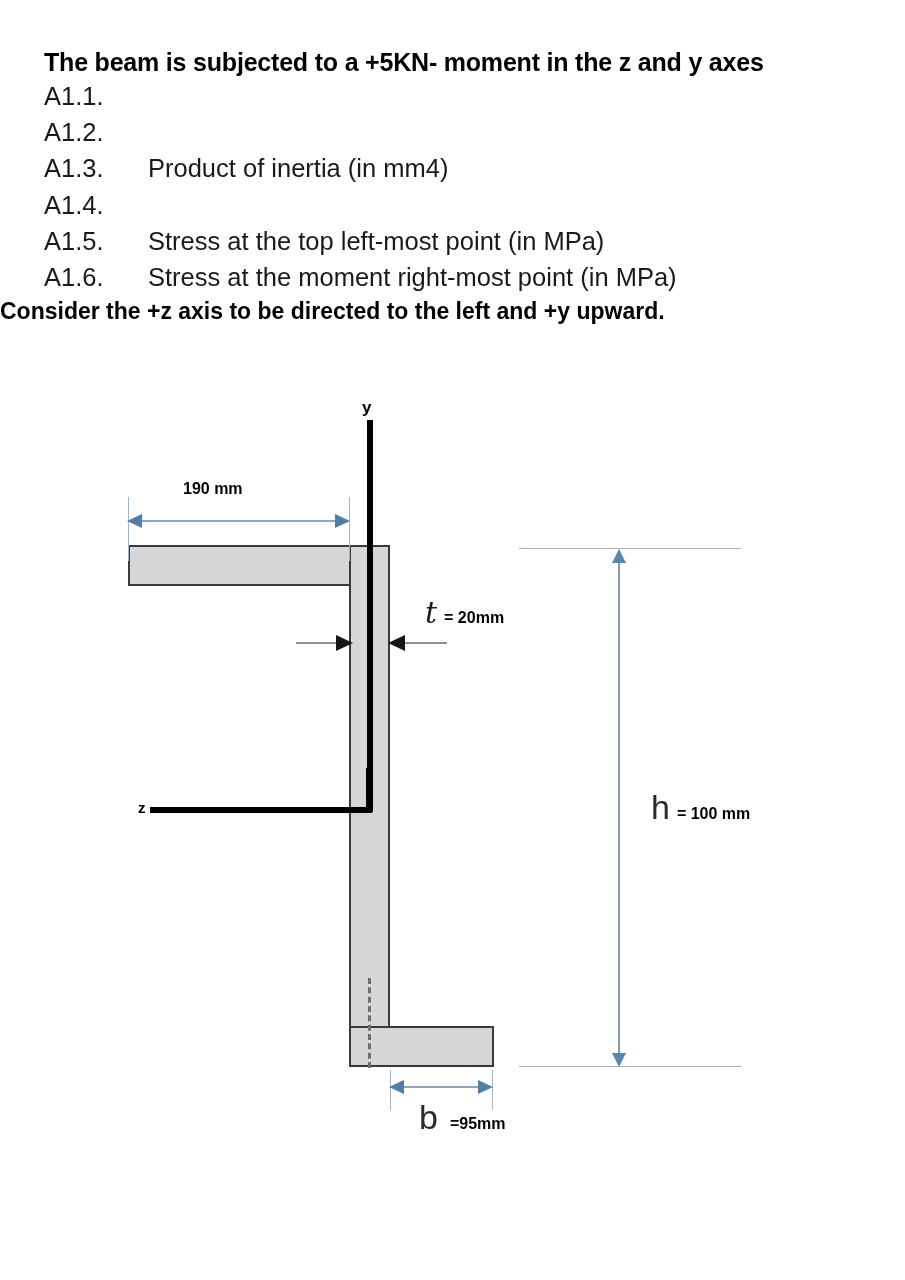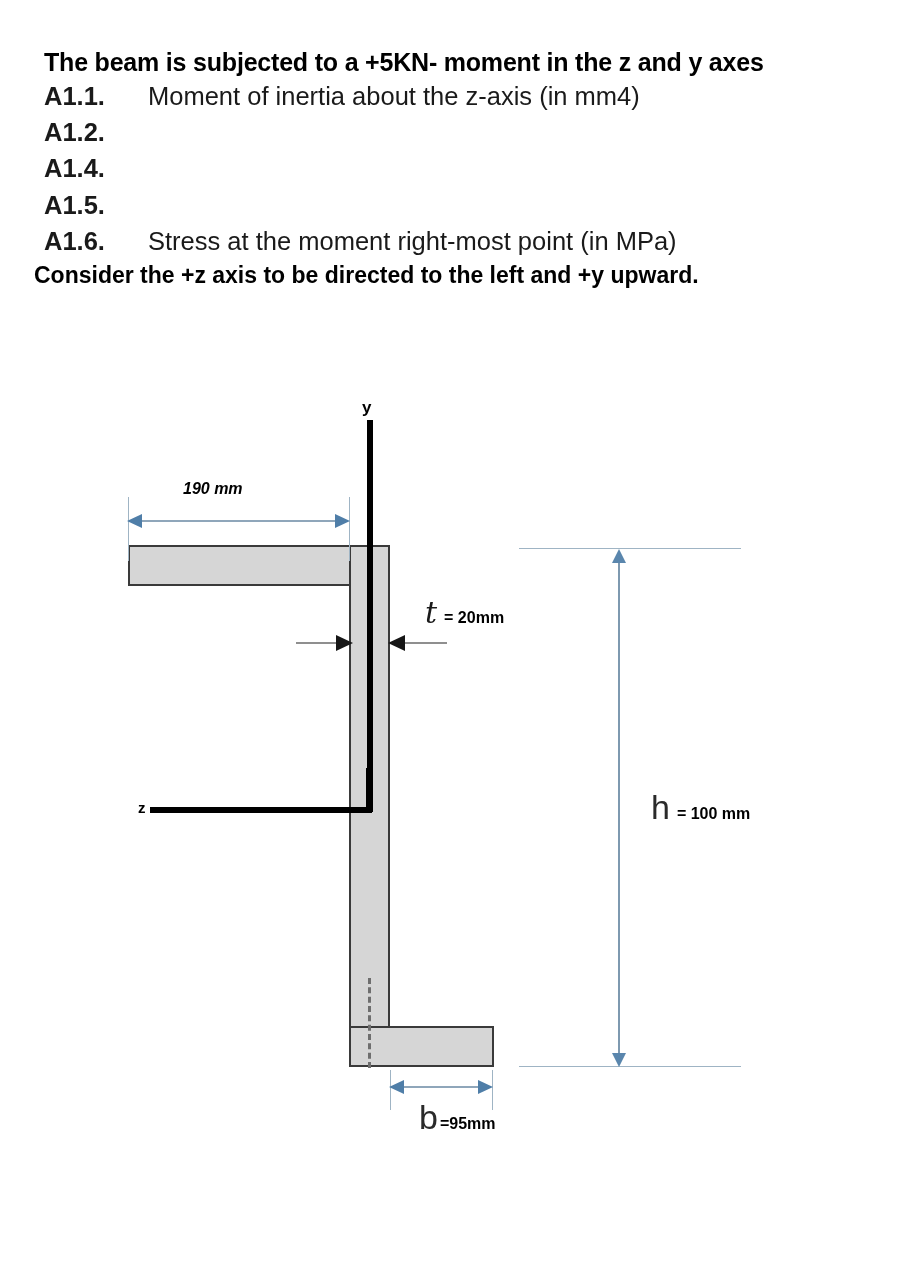--- a/index.html
+++ b/index.html
@@ -35,30 +35,29 @@
     display: flex;
     align-items: baseline;
     font-size: 25.5px;
     line-height: 1.42;
     color: #1a1a1a;
     padding-left: 44px;
   }
   .item-num {
     width: 104px;
     flex: 0 0 104px;
-    font-weight: bold;
+    font-weight: normal;
   }
   .item-text {
     flex: 1 1 auto;
     white-space: nowrap;
   }
   .footnote {
     font-size: 23px;
     font-weight: bold;
-    padding-left: 34px;
     margin-top: 3px;
     color: #000;
     white-space: nowrap;
   }
 
   
   .figure {
     position: absolute;
     left: 0;
     top: 390px;
@@ -233,42 +232,46 @@
     align-items: baseline;
     white-space: nowrap;
   }
   .inline-label .unit {
     font-size: 16px;
     font-weight: bold;
     color: #000;
     margin-left: 7px;
   }
   .inline-label .unit.tight {
-    margin-left: 2px;
+    margin-left: 12px;
   }
 </style>
 </head>
 <body>
 
 <div class="statement">
 
   <div class="headline">The beam is subjected to a +5KN- moment in the z and y axes</div>
 
   <div class="item-row">
     <span class="item-num">A1.1.</span>
-    <span class="item-text">Moment of inertia about the z-axis (in mm4)</span>
   </div>
   <div class="item-row">
     <span class="item-num">A1.2.</span>
   </div>
   <div class="item-row">
+    <span class="item-num">A1.3.</span>
+    <span class="item-text">Product of inertia (in mm4)</span>
+  </div>
+  <div class="item-row">
     <span class="item-num">A1.4.</span>
   </div>
   <div class="item-row">
     <span class="item-num">A1.5.</span>
+    <span class="item-text">Stress at the top left-most point (in MPa)</span>
   </div>
   <div class="item-row">
     <span class="item-num">A1.6.</span>
     <span class="item-text">Stress at the moment right-most point (in MPa)</span>
   </div>
 
   <div class="footnote">Consider the +z axis to be directed to the left and +y upward.</div>
 </div>
 
 <div class="figure">
@@ -283,21 +286,21 @@
 
   <div class="axis-z"></div>
   <div class="axis-z-jog"></div>
   <div class="axis-z-label">z</div>
 
   <div class="ext-line ext-v" style="left:128px; top:107px; height:64px;"></div>
   <div class="ext-line ext-v" style="left:349px; top:107px; height:64px;"></div>
   <div class="dim-line-h" style="left:134px; top:130px; width:210px;"></div>
   <div class="arrow arrow-left" style="left:127px; top:124px;"></div>
   <div class="arrow arrow-right" style="left:335px; top:124px;"></div>
-  <div class="dim-text" style="left:183px; top:90px;font-style:italic;">190 mm</div>
+  <div class="dim-text" style="left:183px; top:90px;">190 mm</div>
 
   <div class="leader-thin" style="left:296px; top:252px; width:42px;"></div>
   <div class="arrow arrow-dark-right" style="left:336px; top:245px;"></div>
   <div class="arrow arrow-dark-left" style="left:388px; top:245px;"></div>
   <div class="leader-thin" style="left:405px; top:252px; width:42px;"></div>
   <div class="inline-label" style="left:425px; top:205px;">
     <span class="sym-italic">t</span>
     <span class="unit">= 20mm</span>
   </div>
 

